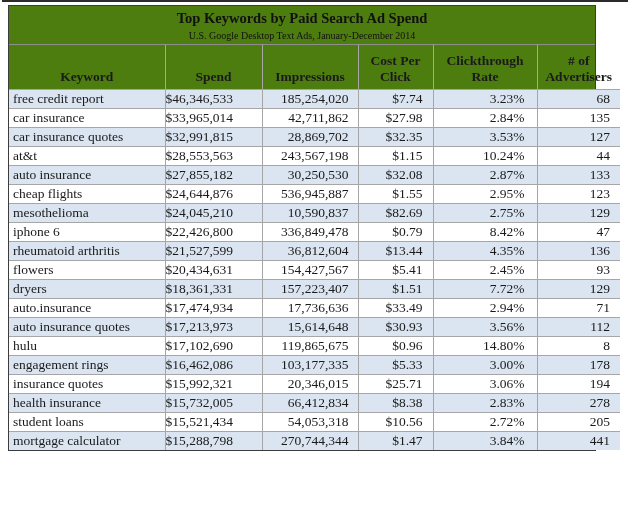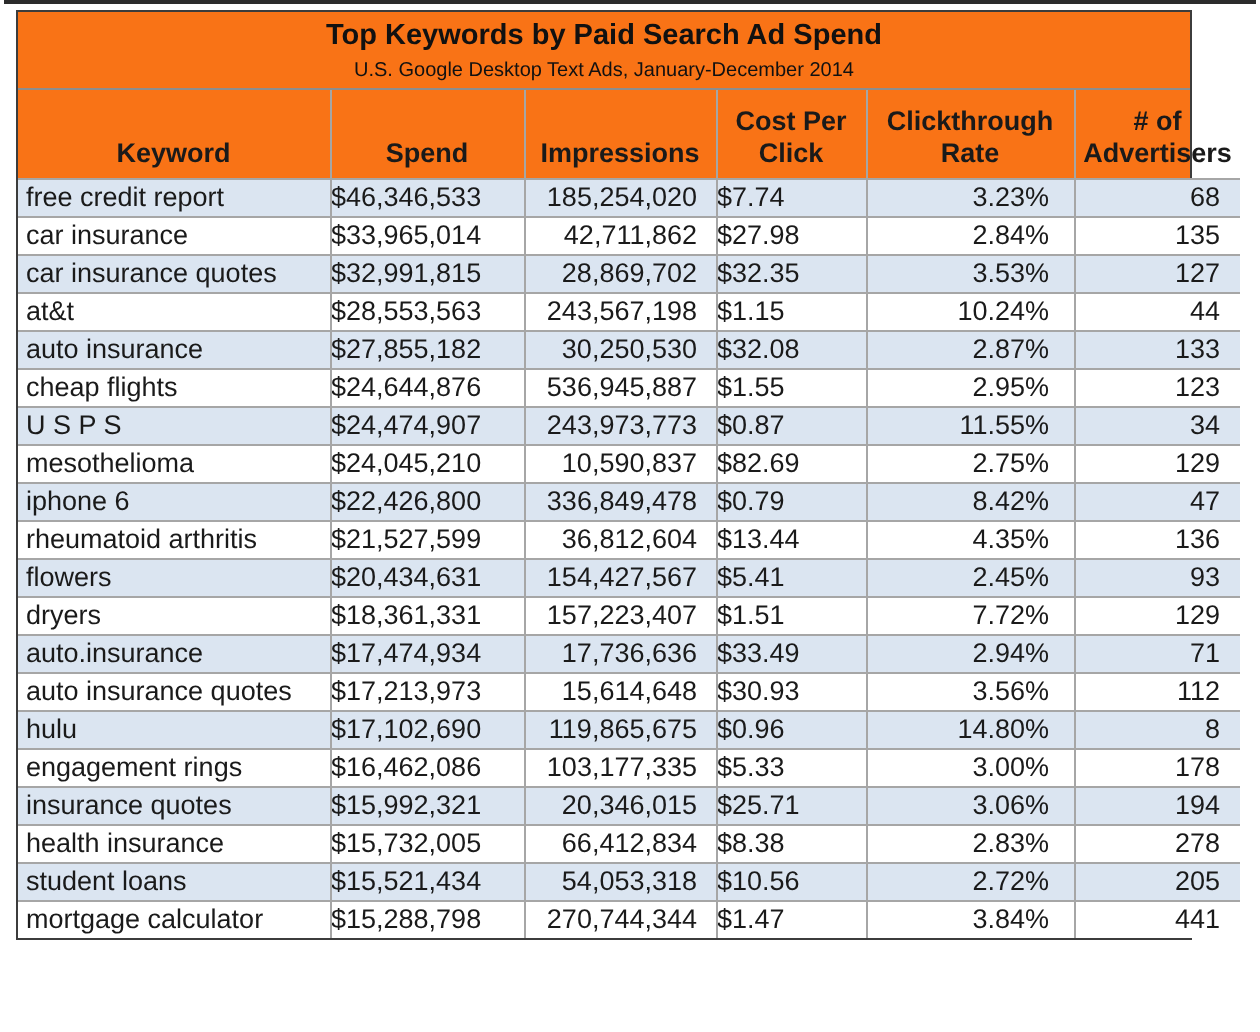--- a/index.html
+++ b/index.html
@@ -17,21 +17,22 @@
     position: absolute;
     top: 0; left: 2px;
     width: 626px; height: 2px;
     background: #2b2b2b;
   }
   .sheet {
     position: absolute;
     left: 8px; top: 5px;
     width: 588px;
     border: 1.5px solid #3c3c3c;
-    background: #f97316;
+    background: #4d7c0f;
+    font-family: Liberation Serif, serif;
   }
   .title-block {
     height: 39px;
     border-bottom: 1px solid #8e8e8e;
     text-align: center;
     padding-top: 3px;
   }
   .title {
     font-size: 14.5px;
     font-weight: bold;
@@ -67,21 +68,21 @@
   }
   td { height: 19px; padding: 0; }
   th:first-child, td:first-child { border-left: none; }
   th:last-child, td:last-child { border-right: none; }
   tbody tr:last-child td { border-bottom: none; }
   tbody tr:nth-child(odd) { background: #dbe5f1; }
   tbody tr:nth-child(even) { background: #ffffff; }
   td.align-left  { text-align: left;  padding-left: 4px; }
   td.col-spend       { text-align: left; padding-right: 6px; }
   td.col-impressions { text-align: right; padding-right: 9px; }
-  td.col-cpc         { padding-right: 27px; }
+  td.col-cpc         { text-align: right; padding-right: 10px; }
   td.col-ctr         { text-align: right; padding-right: 12px; }
   td.col-advertisers { text-align: right; padding-right: 10px; }
   .footer-credit {
     position: absolute;
     top: 492px;
     right: 8px;
     font-size: 14px;
     font-style: italic;
     color: #1a1a1a;
   }
@@ -163,28 +164,20 @@
           </tr>
           <tr>
             <td class="align-left col-keyword">cheap flights</td>
             <td class="col-spend">$24,644,876</td>
             <td class="col-impressions">536,945,887</td>
             <td class="col-cpc">$1.55</td>
             <td class="col-ctr">2.95%</td>
             <td class="col-advertisers">123</td>
           </tr>
           <tr>
-            <td class="align-left col-keyword">U S P S</td>
-            <td class="col-spend">$24,474,907</td>
-            <td class="col-impressions">243,973,773</td>
-            <td class="col-cpc">$0.87</td>
-            <td class="col-ctr">11.55%</td>
-            <td class="col-advertisers">34</td>
-          </tr>
-          <tr>
             <td class="align-left col-keyword">mesothelioma</td>
             <td class="col-spend">$24,045,210</td>
             <td class="col-impressions">10,590,837</td>
             <td class="col-cpc">$82.69</td>
             <td class="col-ctr">2.75%</td>
             <td class="col-advertisers">129</td>
           </tr>
           <tr>
             <td class="align-left col-keyword">iphone 6</td>
             <td class="col-spend">$22,426,800</td>

